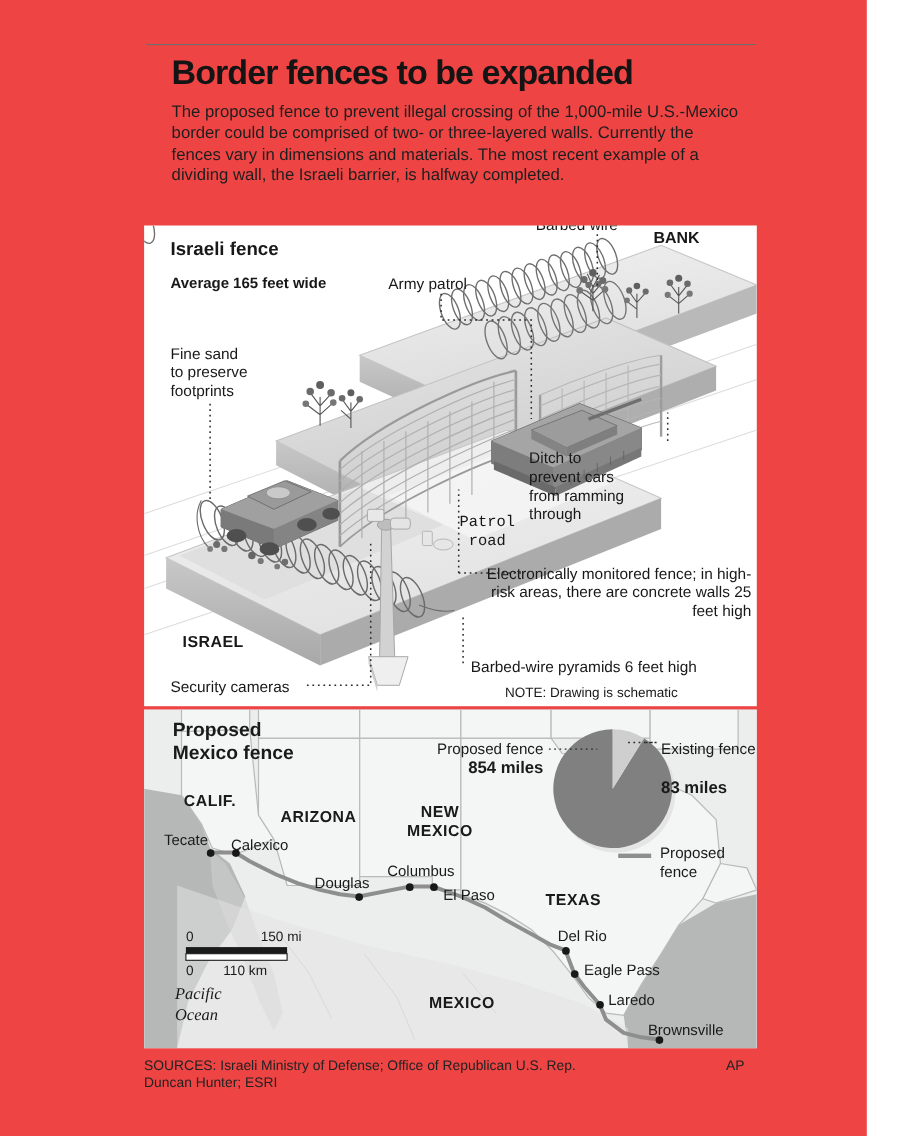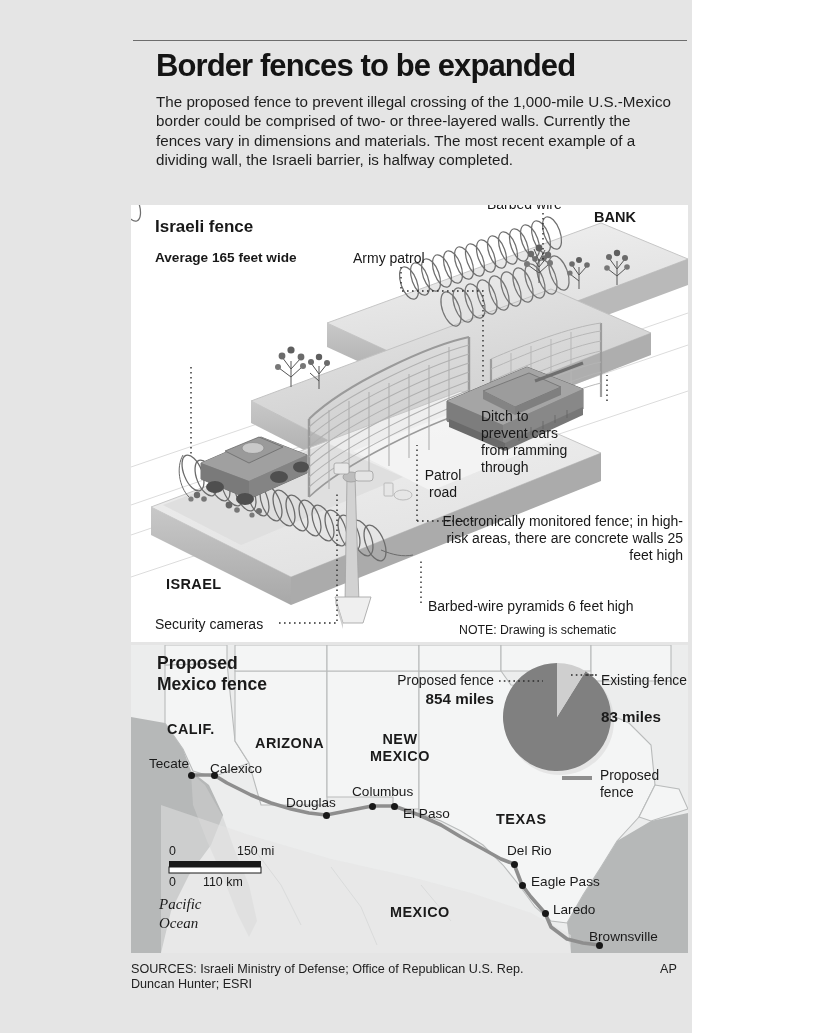--- a/index.html
+++ b/index.html
@@ -9,22 +9,22 @@
   body {
     width: 820px; height: 1033px;
     font-family: "Liberation Sans", sans-serif;
     color: #1a1a1a;
     position: relative;
     overflow: hidden;
   }
   .page {
     position: absolute;
     left: 0; top: 0;
-    width: 692px; height: 1033px;
-    background: #e5e5e5;
+    width: 788px; height: 1033px;
+    background: #ef4444;
   }
   
   .topline {
     position: absolute;
     left: 133px; top: 40px;
     width: 554px; height: 1px;
     background: #6d6d6d;
   }
   .title {
     position: absolute;
@@ -73,21 +73,21 @@
     text-align: left; font-size: 14px; line-height: 17px;
   }
   .lb-elec {
     left: 290px; top: 308px; width: 262px;
     text-align: right; font-size: 14px; line-height: 17px;
   }
   .lb-pyr { left: 297px; top: 393px; font-size: 14px; }
   .lb-note { left: 328px; top: 418px; font-size: 12.3px; }
   .lb-patrol {
     left: 277px; top: 262px; width: 70px;
-    text-align: center; font-size: 14px; line-height: 17px;
+    text-align: center; font-size: 14px; line-height: 17px; font-family: Liberation Mono, monospace;
   }
   .lb-israel {
     left: 35px; top: 371px;
     font-size: 14.5px; font-weight: bold; letter-spacing: .4px;
   }
   .lb-cameras { left: 24px; top: 411px; font-size: 14px; }
   
   .map-panel {
     position: absolute;
     left: 131px; top: 645px;
@@ -406,20 +406,23 @@
         <path d="M286,316 L286,240"></path>
 
         <path d="M290,398 L290,356"></path>
 
         <path d="M148,418 L206,418 L206,288"></path>
       </g>
     </svg>
 
     <div class="lbl hd-israeli">Israeli fence</div>
     <div class="lbl hd-avg">Average 165 feet wide</div>
+    <div class="lbl lb-finesand" style="white-space:pre-line">Fine sand
+to preserve
+footprints</div>
     <div class="lbl lb-army">Army patrol</div>
     <div class="lbl lb-barbed">Barbed wire</div>
     <div class="lbl lb-west" style="white-space:pre-line">WEST
 BANK</div>
     <div class="lbl lb-ditch" style="white-space:pre-line">Ditch to
 prevent cars
 from ramming
 through</div>
     <div class="lbl lb-elec">Electronically monitored fence; in high-risk areas, there are concrete walls 25 feet high</div>
     <div class="lbl lb-pyr">Barbed-wire pyramids 6 feet high</div>

